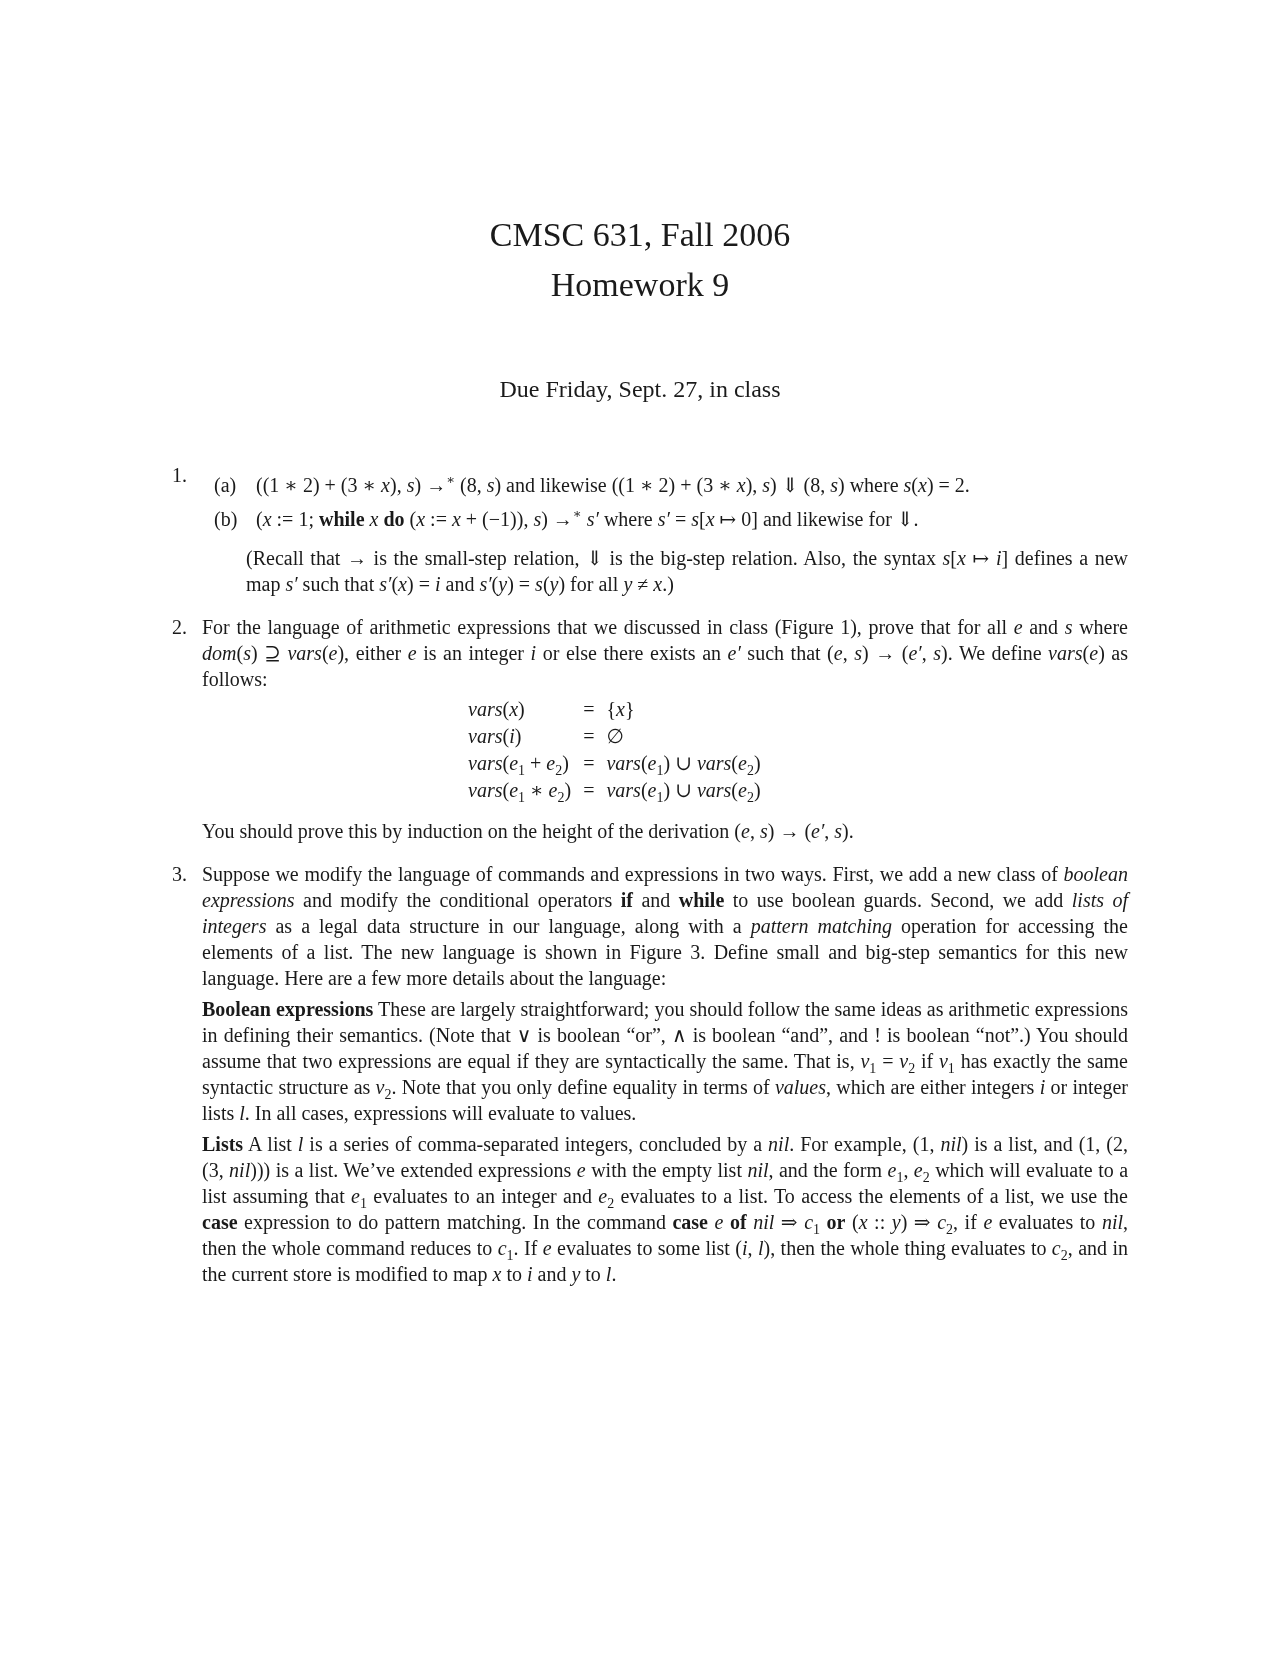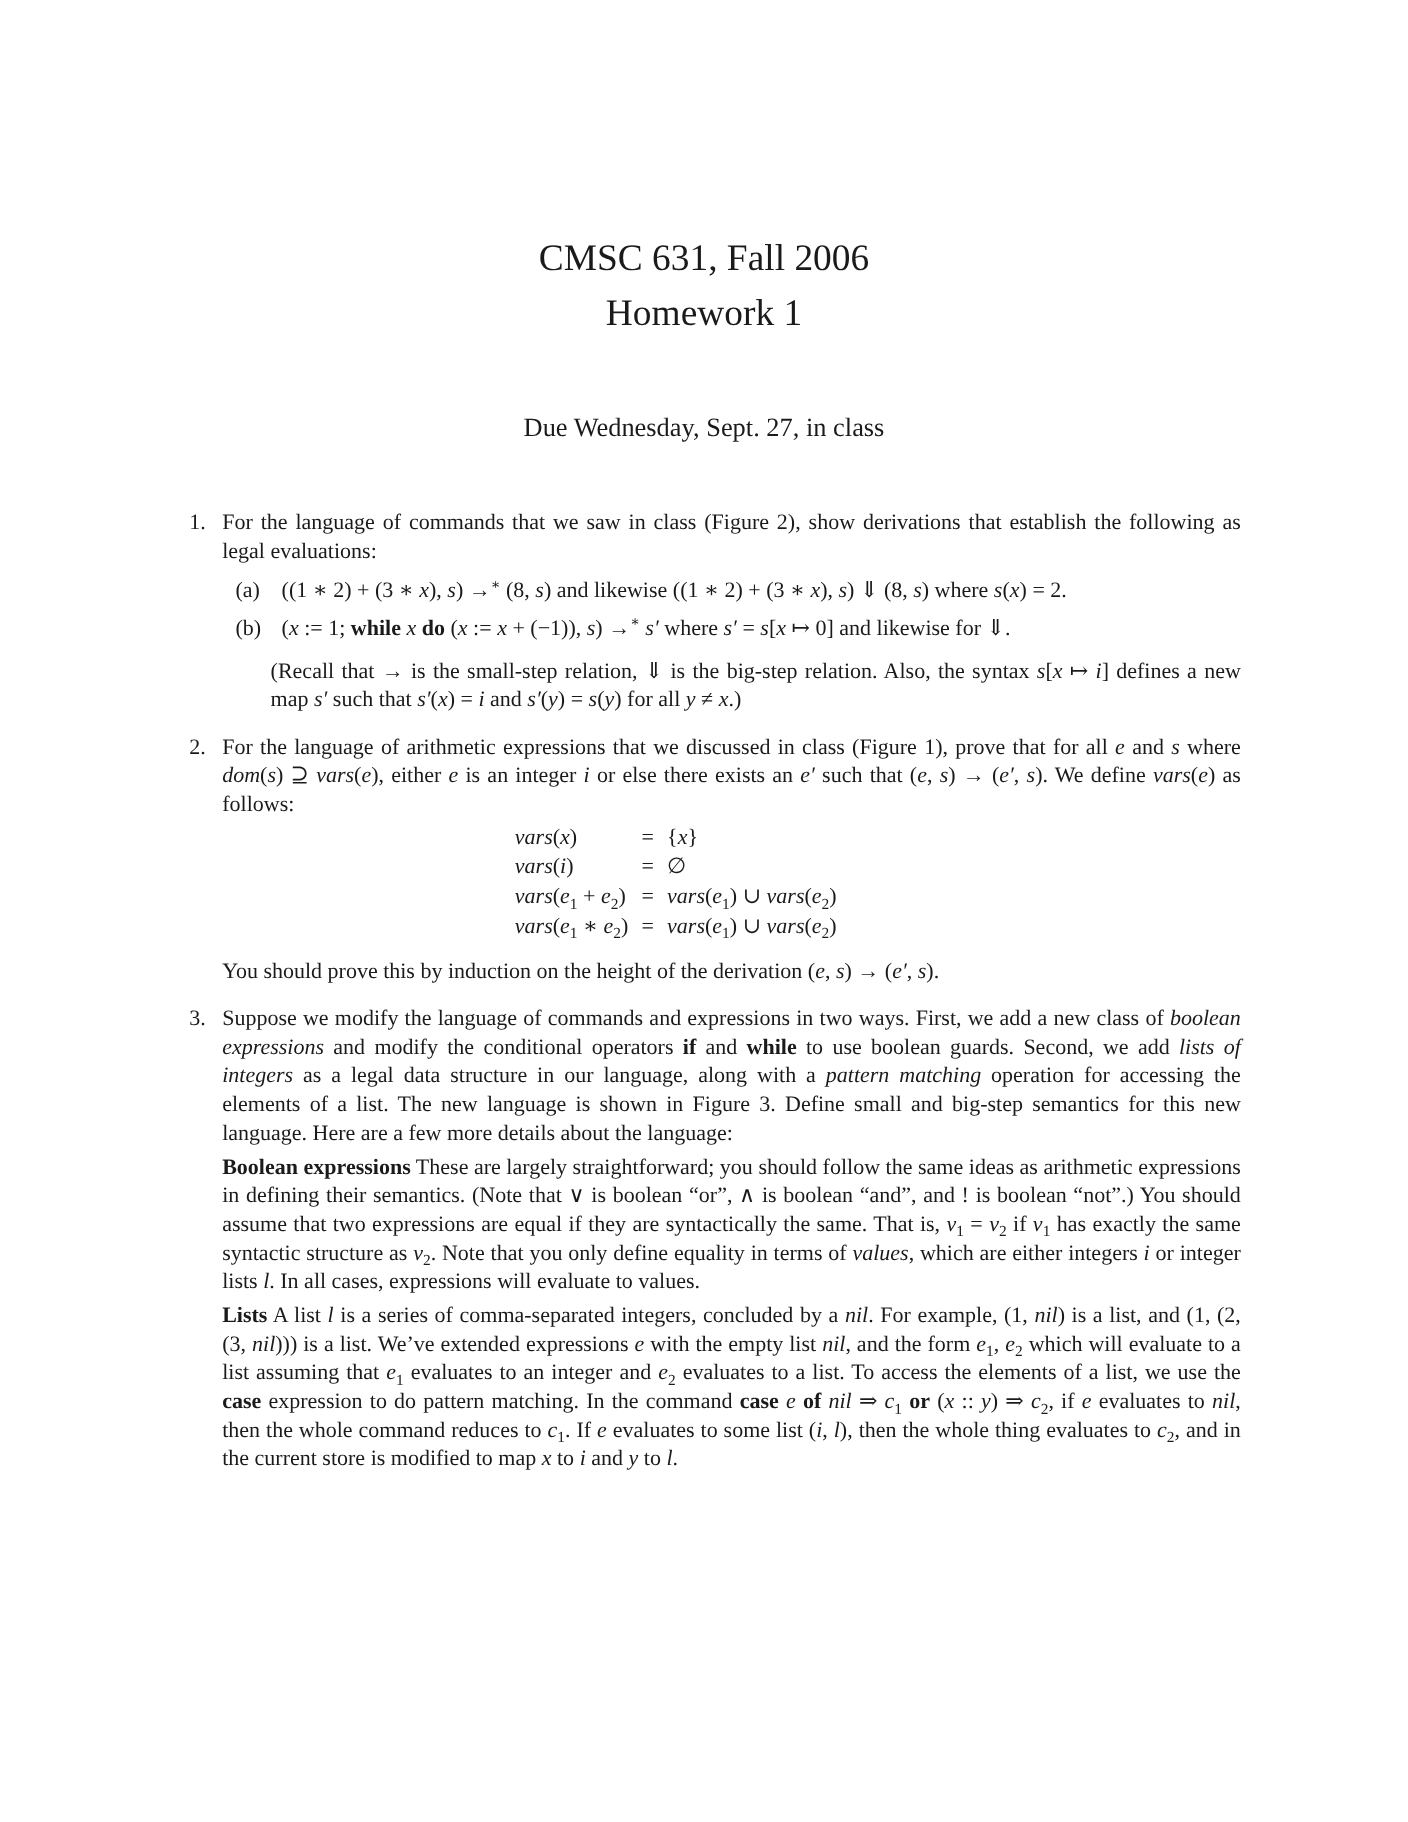--- a/index.html
+++ b/index.html
@@ -38,30 +38,29 @@
   .seg-sup { vertical-align: super; font-size: 13px; line-height: 0; }
   .seg-sub { vertical-align: sub; font-size: 14px; line-height: 0; font-style: normal; }
 </style>
 </head>
 <body style="background: rgb(255, 255, 255);">
 
 <div class="page" style="background: rgb(255, 255, 255); color: rgb(26, 26, 26);">
 
   <div class="header">
     <div class="title">CMSC 631, Fall 2006</div>
-    <div class="title">Homework 1</div>
-    <div class="due">Due Wednesday, Sept. 27, in class</div>
+    <div class="title">Homework 9</div>
+    <div class="due">Due Friday, Sept. 27, in class</div>
   </div>
 
   <div class="content">
 
     <div class="problem">
       <div class="problem-number">1.</div>
       <div class="problem-body">
-        <p class="para"><span class="seg-n">For the language of commands that we saw in class (Figure 2), show derivations that establish the following as legal evaluations:</span></p>
         <div class="subitems">
           <div class="subitem">
             <span class="sub-label">(a)</span>
             <span class="sub-text"><span class="seg-n">((1 ∗ 2) + (3 ∗ </span><span class="seg-i">x</span><span class="seg-n">), </span><span class="seg-i">s</span><span class="seg-n">) →</span><span class="seg-sup">∗</span><span class="seg-n"> (8, </span><span class="seg-i">s</span><span class="seg-n">) and likewise ((1 ∗ 2) + (3 ∗ </span><span class="seg-i">x</span><span class="seg-n">), </span><span class="seg-i">s</span><span class="seg-n">) ⇓ (8, </span><span class="seg-i">s</span><span class="seg-n">) where </span><span class="seg-i">s</span><span class="seg-n">(</span><span class="seg-i">x</span><span class="seg-n">) = 2.</span></span>
           </div>
           <div class="subitem">
             <span class="sub-label">(b)</span>
             <span class="sub-text"><span class="seg-n">(</span><span class="seg-i">x</span><span class="seg-n"> := 1; </span><span class="seg-b">while</span><span class="seg-n"> </span><span class="seg-i">x</span><span class="seg-n"> </span><span class="seg-b">do</span><span class="seg-n"> (</span><span class="seg-i">x</span><span class="seg-n"> := </span><span class="seg-i">x</span><span class="seg-n"> + (−1)), </span><span class="seg-i">s</span><span class="seg-n">) →</span><span class="seg-sup">∗</span><span class="seg-n"> </span><span class="seg-i">s′</span><span class="seg-n"> where </span><span class="seg-i">s′</span><span class="seg-n"> = </span><span class="seg-i">s</span><span class="seg-n">[</span><span class="seg-i">x</span><span class="seg-n"> ↦ 0] and likewise for ⇓.</span></span>
           </div>
         </div>

